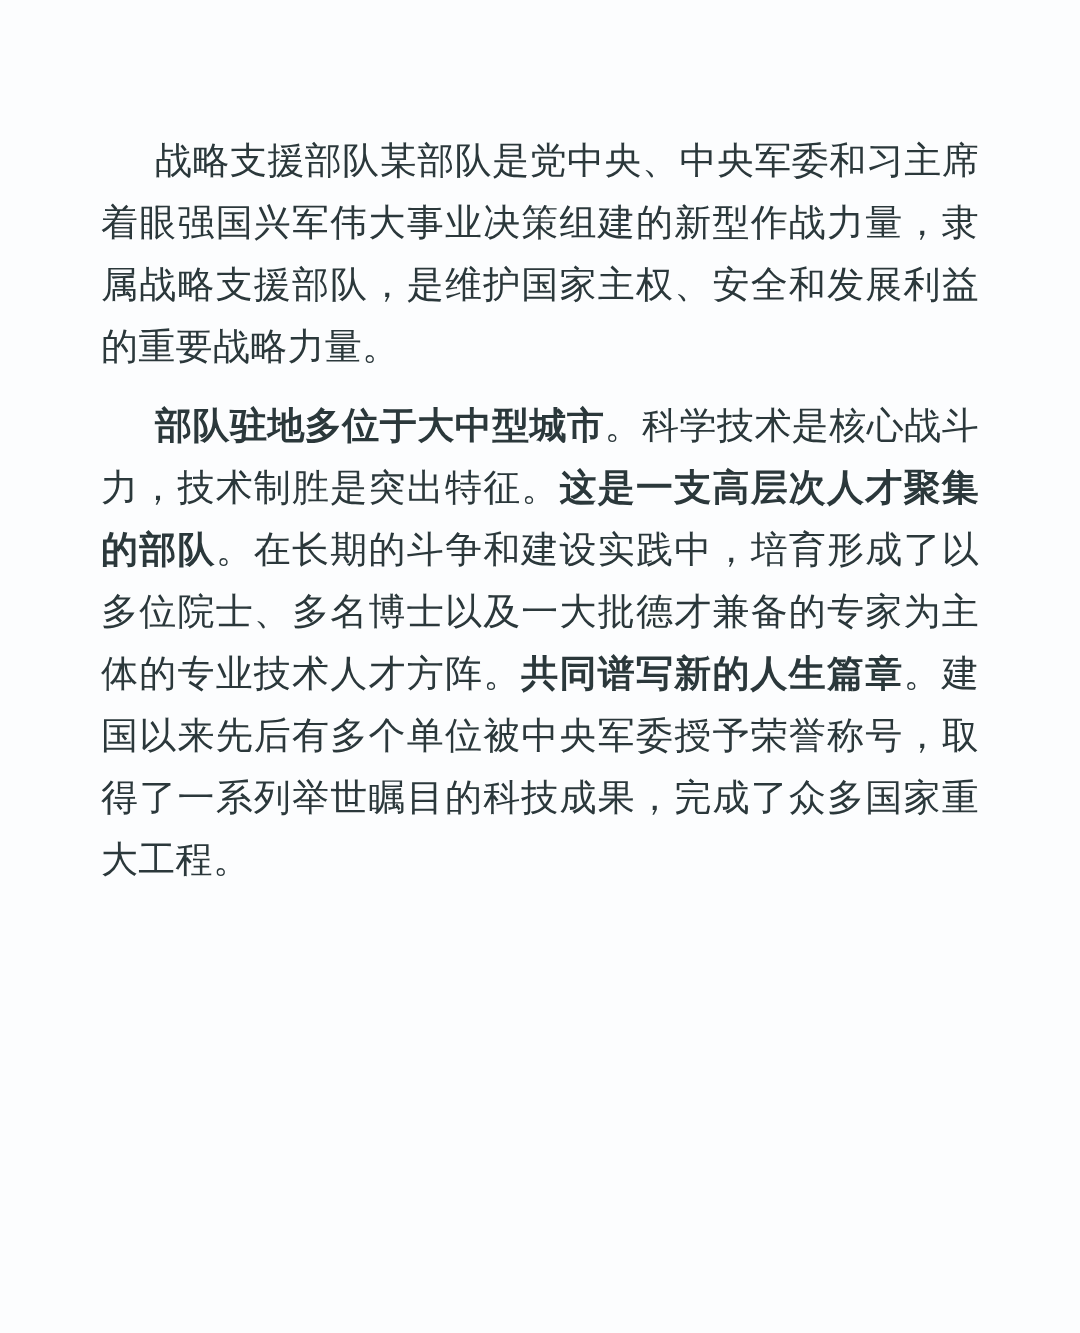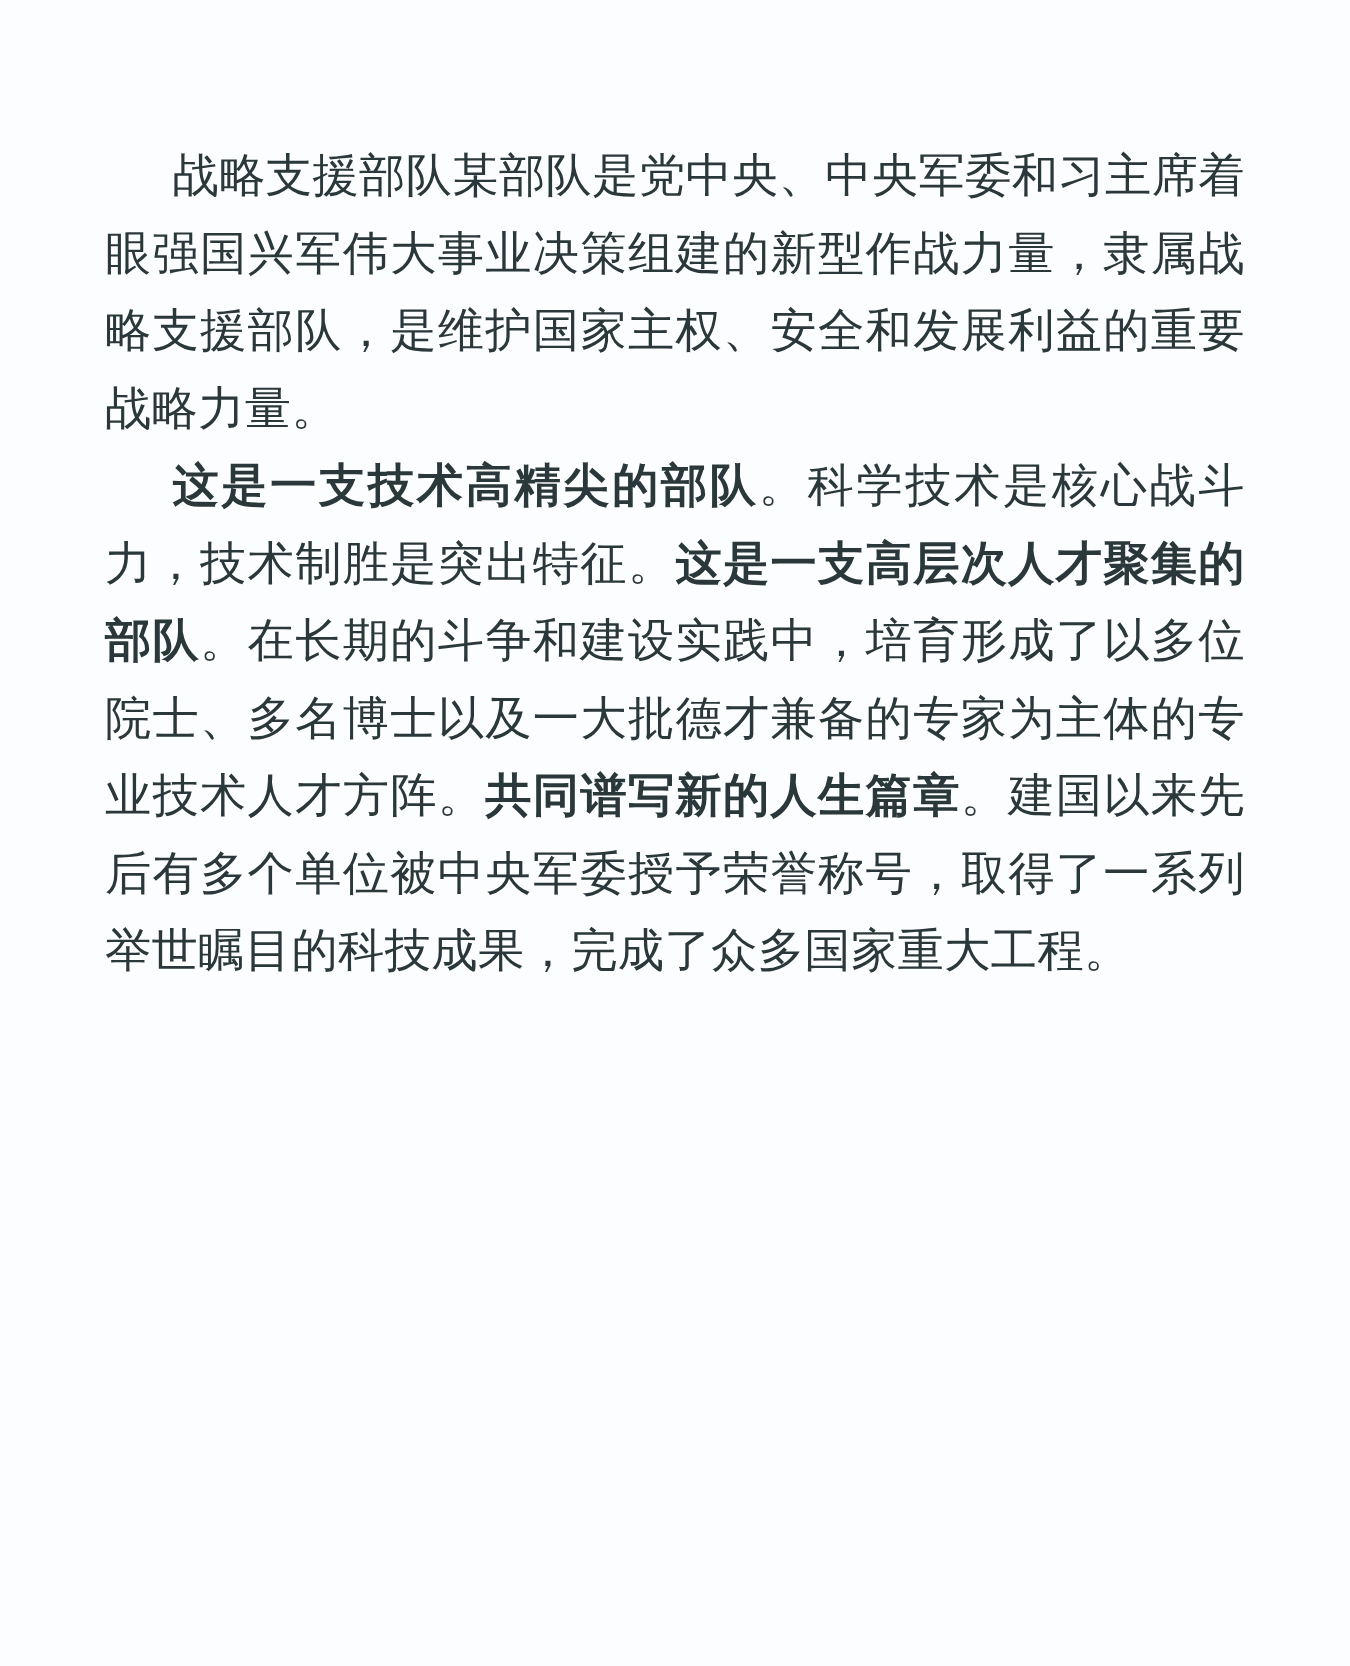--- a/index.html
+++ b/index.html
@@ -23,30 +23,29 @@
     top: 113px;
     width: 912px;
     font-size: 37px;
     line-height: 62px;
     text-align: justify;
     text-justify: inter-character;
     letter-spacing: 0.3px;
     font-weight: 400;
   }
   .article p {
-    margin: 0;
+    margin: 17px;
     padding: 0;
     text-indent: 54px;
-    font-family: Liberation Mono, monospace;
   }
   .article strong {
     font-weight: 700;
   }
 </style>
 </head>
 <body style="background: rgb(252, 253, 254);">
 
 <div class="page">
   <div class="article" style="color: rgb(43, 56, 59);">
       <p><span>战略支援部队某部队是党中央、中央军委和习主席着眼强国兴军伟大事业决策组建的新型作战力量，隶属战略支援部队，是维护国家主权、安全和发展利益的重要战略力量。</span></p>
-      <p><strong>这是一支技术高精尖的部队</strong><span>。科学技术是核心战斗力，技术制胜是突出特征。</span><strong>这是一支高层次人才聚集的部队</strong><span>。在长期的斗争和建设实践中，培育形成了以多位院士、多名博士以及一大批德才兼备的专家为主体的专业技术人才方阵。</span><strong>共同谱写新的人生篇章</strong><span>。建国以来先后有多个单位被中央军委授予荣誉称号，取得了一系列举世瞩目的科技成果，完成了众多国家重大工程。</span></p>
+      <p><strong>部队驻地多位于大中型城市</strong><span>。科学技术是核心战斗力，技术制胜是突出特征。</span><strong>这是一支高层次人才聚集的部队</strong><span>。在长期的斗争和建设实践中，培育形成了以多位院士、多名博士以及一大批德才兼备的专家为主体的专业技术人才方阵。</span><strong>共同谱写新的人生篇章</strong><span>。建国以来先后有多个单位被中央军委授予荣誉称号，取得了一系列举世瞩目的科技成果，完成了众多国家重大工程。</span></p>
     </div>
 </div>
 
 </body></html>

